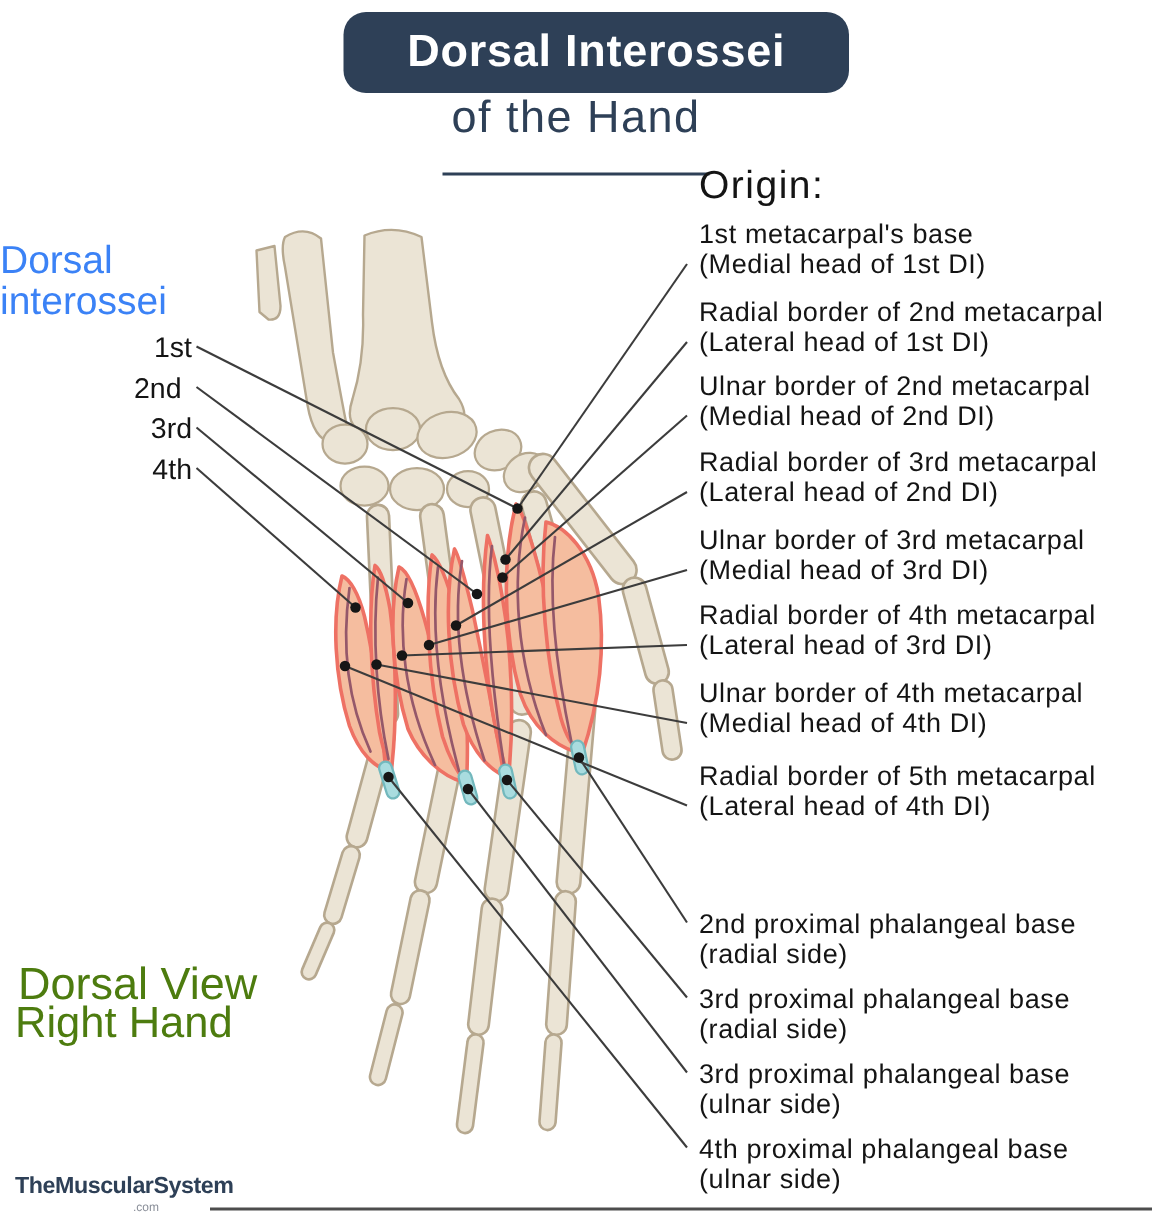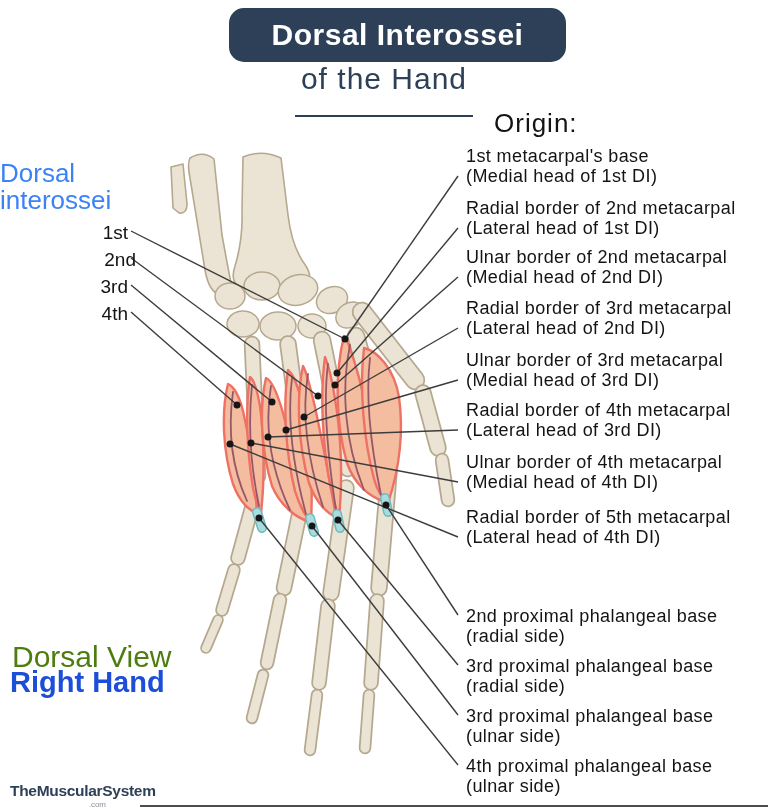--- a/index.html
+++ b/index.html
@@ -13,21 +13,21 @@
   .subtitle-wrap{left:0;top:62px;width:768px;text-align:center;}
   .subtitle-wrap span{display:inline-block;color:#2e4057;font-size:30px;letter-spacing:1px;
                       border-bottom:2px solid #2e4057;padding:0 6px 19px 6px;}
   
   .sec-header{font-size:26px;letter-spacing:1px;color:#141414;}
   .item{width:305px;font-size:18px;line-height:20px;letter-spacing:.4px;color:#141414;}
   
   .muscle-title{left:0;top:160px;width:132px;text-align:left;font-size:26px;line-height:27px;color:#3b82f6;}
   .num{width:68px;text-align:right;font-size:19px;color:#141414;}
   .view-line1{left:12px;top:640px;font-size:30px;color:#4d7c0f;}
-  .view-line2{left:10px;top:666px;font-size:29px;font-weight:bold;color:#1d4ed8;}
+  .view-line2{left:10px;top:666px;font-size:29px;font-weight:normal;color:#4d7c0f;}
   .brand{left:10px;top:783px;width:110px;line-height:15px;}
   .brand .nm{color:#2e4057;font-size:15.5px;font-weight:bold;letter-spacing:-0.3px;}
   .brand .tld{display:block;text-align:right;color:#8a8f99;font-size:8px;margin:-1px 14px 0 0;}
   .bottom-line{left:140px;top:805px;width:628px;height:2px;background:#4d4d4d;}
   svg{position:absolute;left:0;top:0;}
 </style>
 </head>
 <body>
 
 <div id="page">
@@ -168,25 +168,25 @@
   </div>
   <div class="abs subtitle-wrap">
     <span>of the Hand</span>
   </div>
 
   <div class="abs muscle-title">
     <div>Dorsal</div>
     <div>interossei</div>
   </div>
   <div class="abs num" style="left:60px;top:222px">1st</div>
-  <div class="abs num" style="left:68px;top:249px">2nd</div>
+  <div class="abs num" style="left:53px;top:249px">2nd</div>
   <div class="abs num" style="left:60px;top:276px">3rd</div>
   <div class="abs num" style="left:60px;top:303px">4th</div>
 
-  <div class="abs sec-header" style="left:494px;top:108px">Origin:</div>
+  <div class="abs sec-header" style="left:466px;top:108px">Origin:</div>
   <div class="abs item" style="left:466px;top:146px">
     <div>1st metacarpal's base</div>
       <div>(Medial head of 1st DI)</div>
   </div>
   <div class="abs item" style="left:466px;top:198px">
     <div>Radial border of 2nd metacarpal</div>
       <div>(Lateral head of 1st DI)</div>
   </div>
   <div class="abs item" style="left:466px;top:247px">
     <div>Ulnar border of 2nd metacarpal</div>

